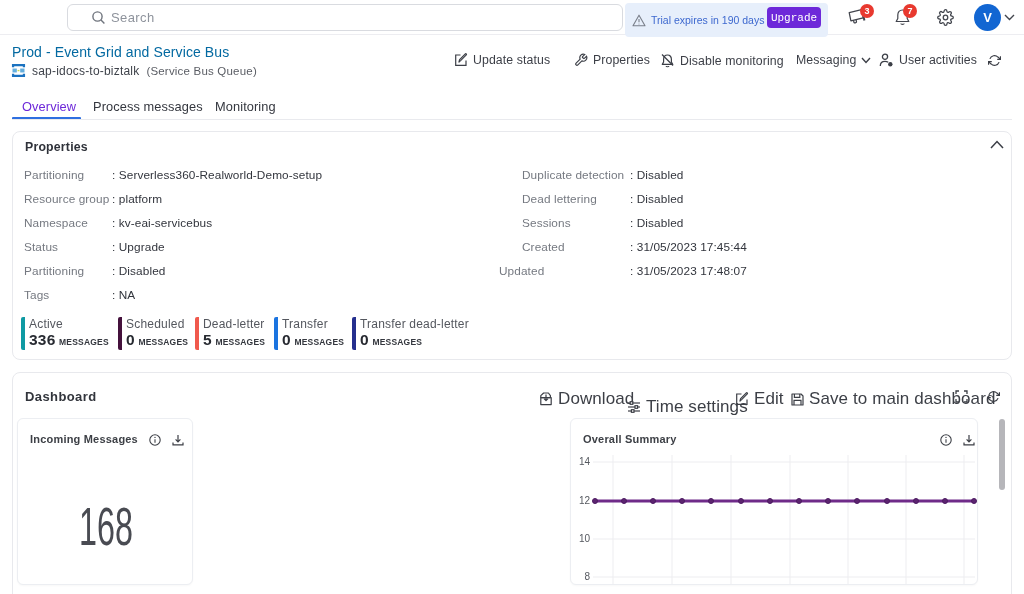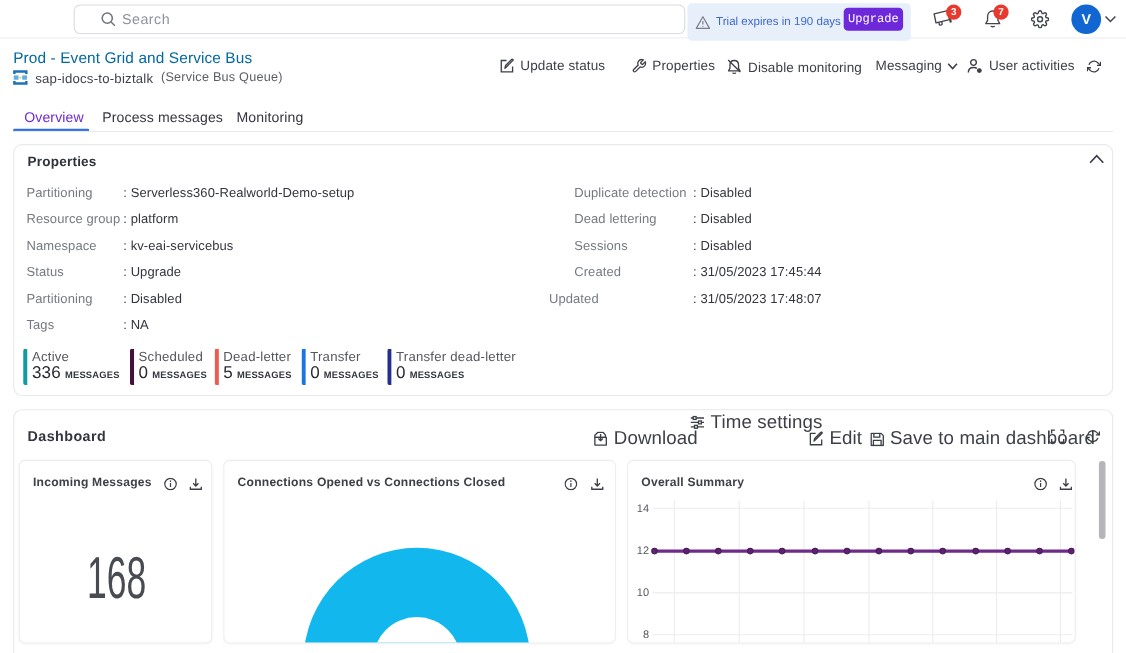--- a/index.html
+++ b/index.html
@@ -28,21 +28,21 @@
 
 .card{position:absolute;background:#fff;border:1px solid #e8e9ed;border-radius:8px}
 #ess{left:12px;top:131px;width:1000px;height:229px}
 .kv{position:absolute;font-size:11.8px;letter-spacing:.1px;white-space:nowrap}
 .lab{color:#757981}
 .val{color:#32353d}
 
 .stat{position:absolute;height:33px;border-left:4px solid #000;padding-left:4px;border-radius:2px}
 .stat .sl{font-size:12px;color:#54575e;letter-spacing:.2px;display:block;line-height:12px;margin-top:1px}
 .stat .nrow{margin-top:2px;line-height:15px;white-space:nowrap}
-.stat .num{font-size:15.5px;font-weight:normal;color:#272a31;letter-spacing:.2px}
+.stat .num{font-size:15.5px;font-weight:bold;color:#272a31;letter-spacing:.2px}
 .stat .msg{font-size:8.5px;font-weight:bold;color:#34373e;letter-spacing:.2px;margin-left:1px}
 
 #dash{left:12px;top:372px;width:1000px;height:260px}
 #dash-title{position:absolute;left:12px;top:16px;font-size:13px;font-weight:bold;color:#32353c;letter-spacing:.4px}
 .dact{display:flex;align-items:center;gap:5px;font-size:17px;color:#3c3f46;letter-spacing:.1px}
 .icard{position:absolute;top:45px;height:167px;background:#fff;border:1px solid #eceef2;border-radius:6px;box-shadow:0 1px 2px rgba(0,0,0,.03)}
 .ict{position:absolute;left:12px;top:14px;font-size:11px;font-weight:bold;color:#3d4046;letter-spacing:.2px}
 </style>
 </head>
 <body>
@@ -200,21 +200,21 @@
   <div class="card" id="dash">
     <div id="dash-title">Dashboard</div>
     <div class="dact abs" style="left:526px;top:16px">
       <svg width="14" height="14" viewBox="0 0 14 14" fill="none" stroke="#3c3f46" stroke-width="1.2">
           <path d="M4.6 1 h4.8 l2 2.6 v2 h-9.6 v-2 Z" stroke-linejoin="round"></path>
           <path d="M1.8 5.6 h10.4 v7 h-10.4 Z" stroke-linejoin="round"></path>
           <path d="M7 2.5 V8.2 M5 6.6 L7 8.6 L9 6.6" stroke-linejoin="round"></path>
         </svg>
       <span>Download</span>
     </div>
-    <div class="dact abs" style="left:614px;top:1px">
+    <div class="dact abs" style="left:614px;top:24px">
       <svg width="14" height="14" viewBox="0 0 14 14" fill="none" stroke="#3c3f46" stroke-width="1.2">
           <line x1="1" y1="3" x2="13" y2="3"></line>
           <line x1="1" y1="7" x2="13" y2="7"></line>
           <line x1="1" y1="11" x2="13" y2="11"></line>
           <rect x="3.2" y="1.7" width="2.6" height="2.6" fill="#fff"></rect>
           <rect x="8" y="5.7" width="2.6" height="2.6" fill="#fff"></rect>
           <rect x="4.4" y="9.7" width="2.6" height="2.6" fill="#fff"></rect>
         </svg>
       <span>Time settings</span>
     </div>
@@ -252,34 +252,20 @@
           <line x1="6" y1="5.2" x2="6" y2="8.8"></line>
           <circle cx="6" cy="3.4" r=".7" fill="#3c3f46" stroke="none"></circle>
         </svg>
       <svg class="abs" style="left:154px;top:15px" width="12" height="12" viewBox="0 0 12 12" fill="none" stroke="#3c3f46" stroke-width="1.2">
           <path d="M6 1 V7.4 M3.6 5.4 L6 7.8 L8.4 5.4"></path>
           <path d="M1 8.6 V10.8 H11 V8.6"></path>
         </svg>
       <div class="abs" style="left:0;top:91px;width:176px;text-align:center;font-size:34px;color:#494b52;letter-spacing:0px;transform:scale(.95,1.58);transform-origin:50% 60%">168</div>
     </div>
 
-    <div class="icard" style="left:190px;width:357px;overflow:hidden">
-      <div class="ict">Connections Opened vs Connections Closed</div>
-      <svg class="abs" style="left:309px;top:15px" width="12" height="12" viewBox="0 0 12 12" fill="none" stroke="#3c3f46" stroke-width="1.1">
-          <circle cx="6" cy="6" r="5.2"></circle>
-          <line x1="6" y1="5.2" x2="6" y2="8.8"></line>
-          <circle cx="6" cy="3.4" r=".7" fill="#3c3f46" stroke="none"></circle>
-        </svg>
-      <svg class="abs" style="left:333px;top:15px" width="12" height="12" viewBox="0 0 12 12" fill="none" stroke="#3c3f46" stroke-width="1.2">
-          <path d="M6 1 V7.4 M3.6 5.4 L6 7.8 L8.4 5.4"></path>
-          <path d="M1 8.6 V10.8 H11 V8.6"></path>
-        </svg>
-      <div class="abs" style="left:72px;top:79px;width:206px;height:206px;border-radius:50%;background:#12b7ee"></div>
-      <div class="abs" style="left:135px;top:142px;width:80px;height:80px;border-radius:50%;background:#fff"></div>
-    </div>
 
     <div class="icard" style="left:557px;width:408px;overflow:hidden">
       <div class="ict">Overall Summary</div>
       <svg class="abs" style="left:369px;top:15px" width="12" height="12" viewBox="0 0 12 12" fill="none" stroke="#3c3f46" stroke-width="1.1">
           <circle cx="6" cy="6" r="5.2"></circle>
           <line x1="6" y1="5.2" x2="6" y2="8.8"></line>
           <circle cx="6" cy="3.4" r=".7" fill="#3c3f46" stroke="none"></circle>
         </svg>
       <svg class="abs" style="left:392px;top:15px" width="12" height="12" viewBox="0 0 12 12" fill="none" stroke="#3c3f46" stroke-width="1.2">
           <path d="M6 1 V7.4 M3.6 5.4 L6 7.8 L8.4 5.4"></path>

